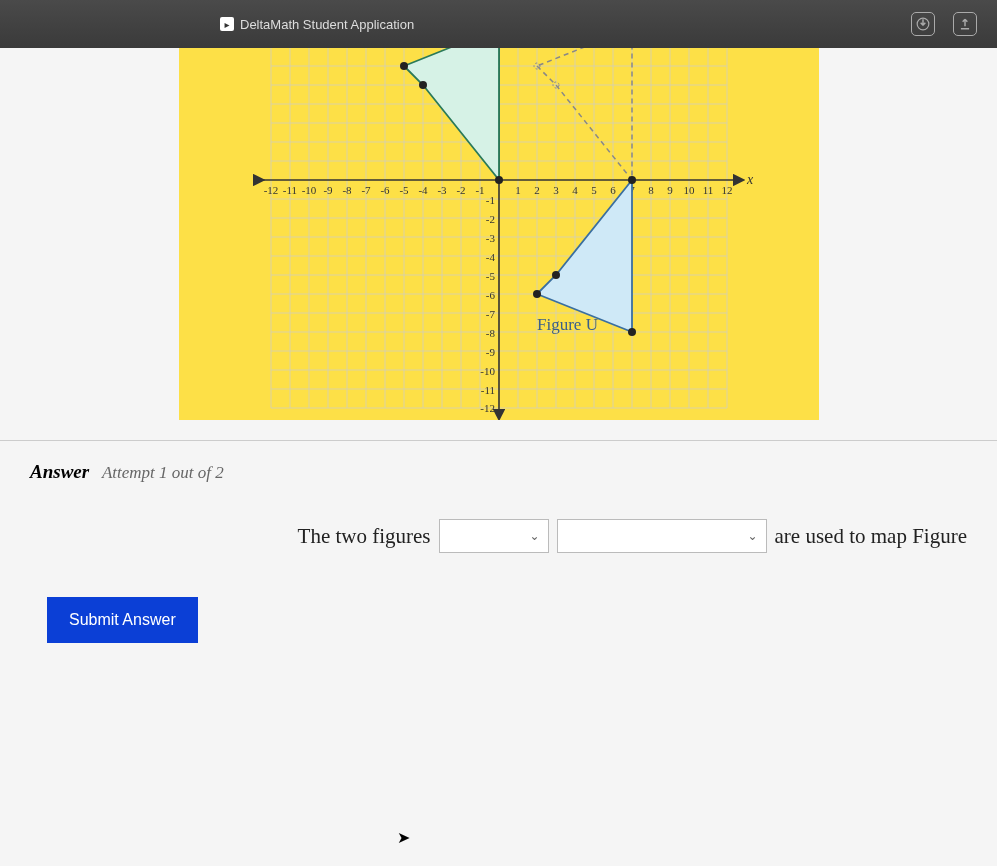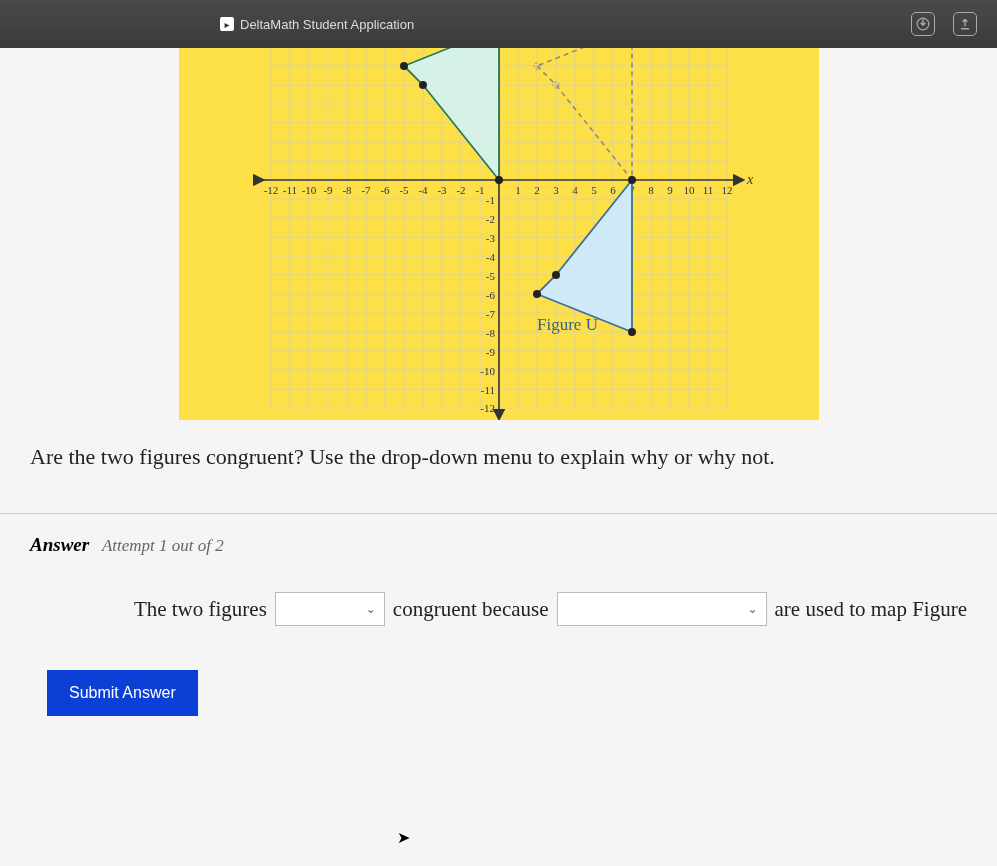--- a/index.html
+++ b/index.html
@@ -302,37 +302,35 @@
     <polygon points="358,284 377,265 453,170 453,322" fill="#cfe9f7" stroke="#3a6fa0" stroke-width="1.8"></polygon>
     <circle cx="358" cy="284" r="4" fill="#222"></circle>
     <circle cx="377" cy="265" r="4" fill="#222"></circle>
     <circle cx="453" cy="170" r="4" fill="#222"></circle>
     <circle cx="453" cy="322" r="4" fill="#222"></circle>
     <text x="358" y="320" font-family="Georgia" font-size="17" fill="#3a5f8a">Figure U</text>
   </svg>
 </div>
 
 <div class="question-area">
-  <p class="congruence-q">Are the two figures congruent? Use the drop-down menu to explain why or why not.</p>
 </div>
 
 <hr class="divider">
 
 <div class="answer-section">
   <div class="answer-label">
     <span class="bold">Answer</span>
     <span class="attempt">Attempt 1 out of 2</span>
   </div>
   <div class="answer-body">
     <span>The two figures</span>
     <span class="dropdown">
       <span></span>
       <span class="chevron">⌄</span>
     </span>
-    <span>congruent because</span>
     <span class="dropdown wide">
       <span></span>
       <span class="chevron">⌄</span>
     </span>
     <span>are used to map Figure</span>
     <span style="flex-basis:100%;height:0"></span>
   </div>
 </div>
 
 <button class="submit-btn">Submit Answer</button>

